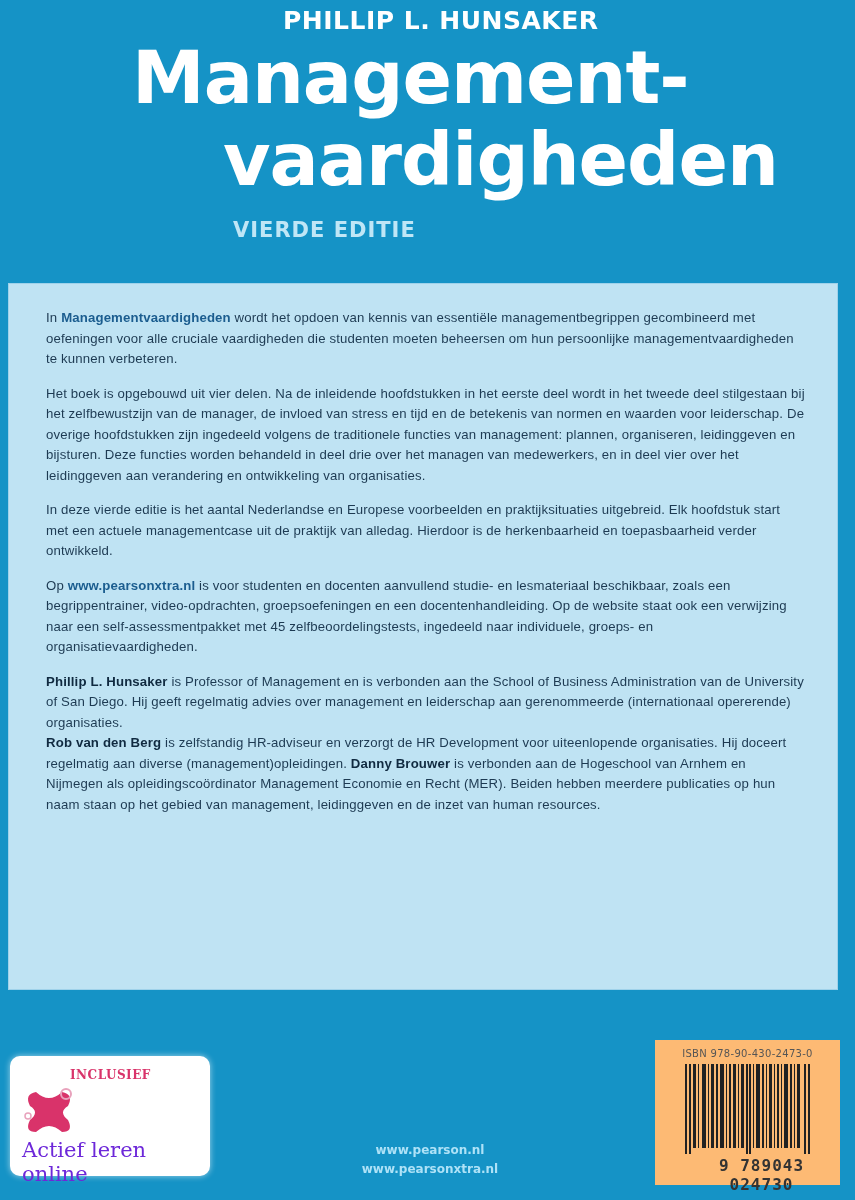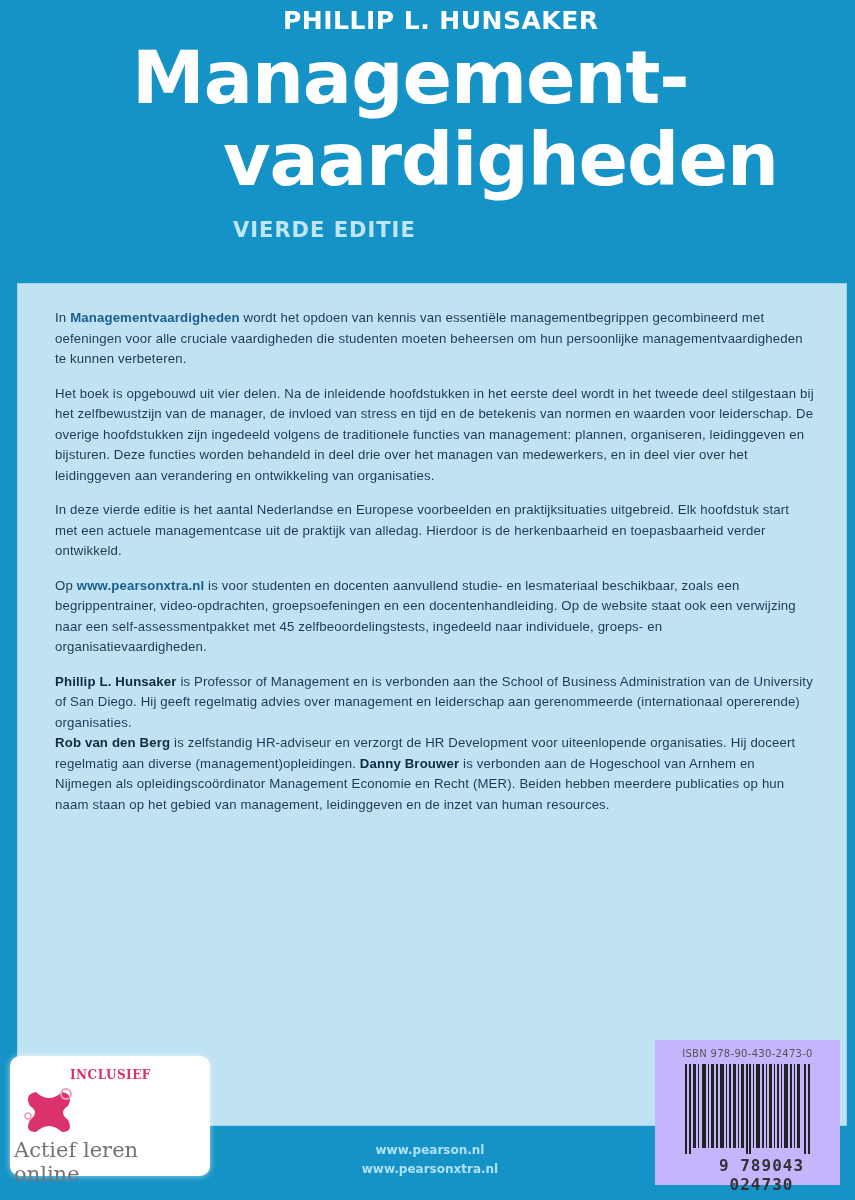--- a/index.html
+++ b/index.html
@@ -28,30 +28,29 @@
       font-size: 73px; line-height: 80px; letter-spacing: -1px;
       color: #ffffff;
     }
     .edition {
       position: absolute; left: 233px; top: 218px;
       font-family: "DejaVu Sans", sans-serif; font-weight: bold;
       font-size: 21px; letter-spacing: 1px;
       color: #bfe6f6;
     }
     .panel {
-      position: absolute; left: 8px; top: 283px; width: 830px; height: 843px;
+      position: absolute; left: 8px; top: 283px; width: 830px; height: 707px;
       background: #bfe3f3;
       border: 1px solid #9fd2ea;
       padding: 24px 32px 0 37px;
       color: #1d3a52;
       font-family: "Liberation Sans", sans-serif;
       font-size: 13.2px;
       line-height: 20.5px;
       letter-spacing: 0.15px;
-      margin-left: 9px;
     }
     .panel p { margin-bottom: 14px; }
     .panel p.tight { margin-bottom: 0; }
     .hl { color: #1b5d8f; font-weight: bold; }
     .nm { color: #102a40; font-weight: bold; }
     .xtra-badge {
       position: absolute; left: 10px; top: 1056px; width: 200px; height: 120px;
       background: #ffffff; border-radius: 10px;
       box-shadow: 0 0 6px rgba(255,255,255,0.6);
     }
@@ -62,33 +61,33 @@
     }
     .xtra-mark {
       position: absolute; left: 12px; top: 28px; width: 55px; height: 55px;
     }
     .xtra-word {
       position: absolute; left: 62px; top: 26px;
       font-family: "DejaVu Sans", sans-serif; font-weight: bold;
       font-size: 46px; line-height: 54px; color: #d6d6d6; letter-spacing: 1px;
     }
     .xtra-sub {
-      position: absolute; left: 4px; top: 82px;
+      position: absolute; left: 12px; top: 82px;
       font-family: "DejaVu Serif", serif;
-      font-size: 21px; color: #737373;
+      font-size: 21px; color: #6d28d9;
     }
     .urls {
       position: absolute; left: 330px; top: 1141px; width: 200px;
       text-align: center;
       font-family: "DejaVu Sans", sans-serif; font-weight: bold;
       font-size: 12px; line-height: 19px; color: #aee2f7;
     }
     .barcode-box {
       position: absolute; left: 655px; top: 1040px; width: 185px; height: 145px;
-      background: #c4b5fd;
+      background: #fdba74;
       padding: 8px 10px;
     }
     .isbn {
       font-family: "DejaVu Sans", sans-serif; font-size: 10px;
       color: #555; text-align: center; letter-spacing: 0.3px;
     }
     .bars { margin: 5px auto 0; width: 125px; height: 90px; display: block; }
     .ean {
       font-family: "DejaVu Sans Mono", monospace; font-weight: bold;
       font-size: 16px; color: #333; text-align: center; margin-top: 2px;

